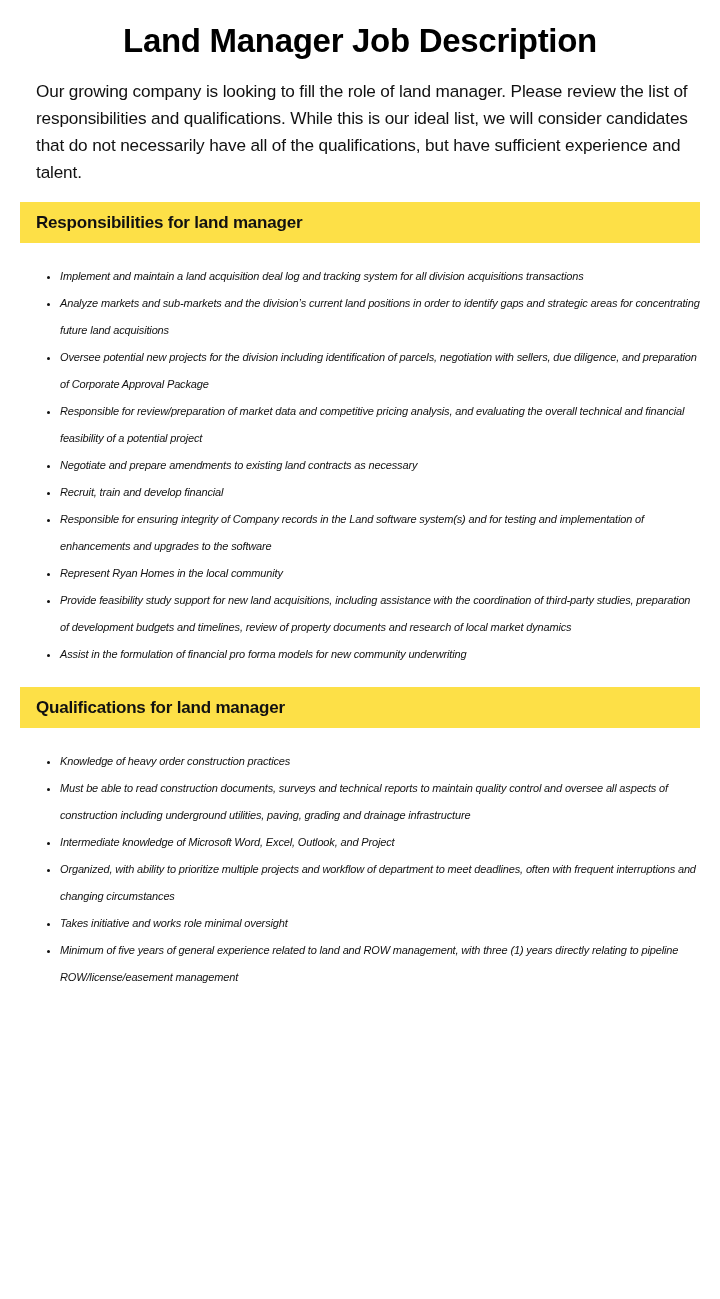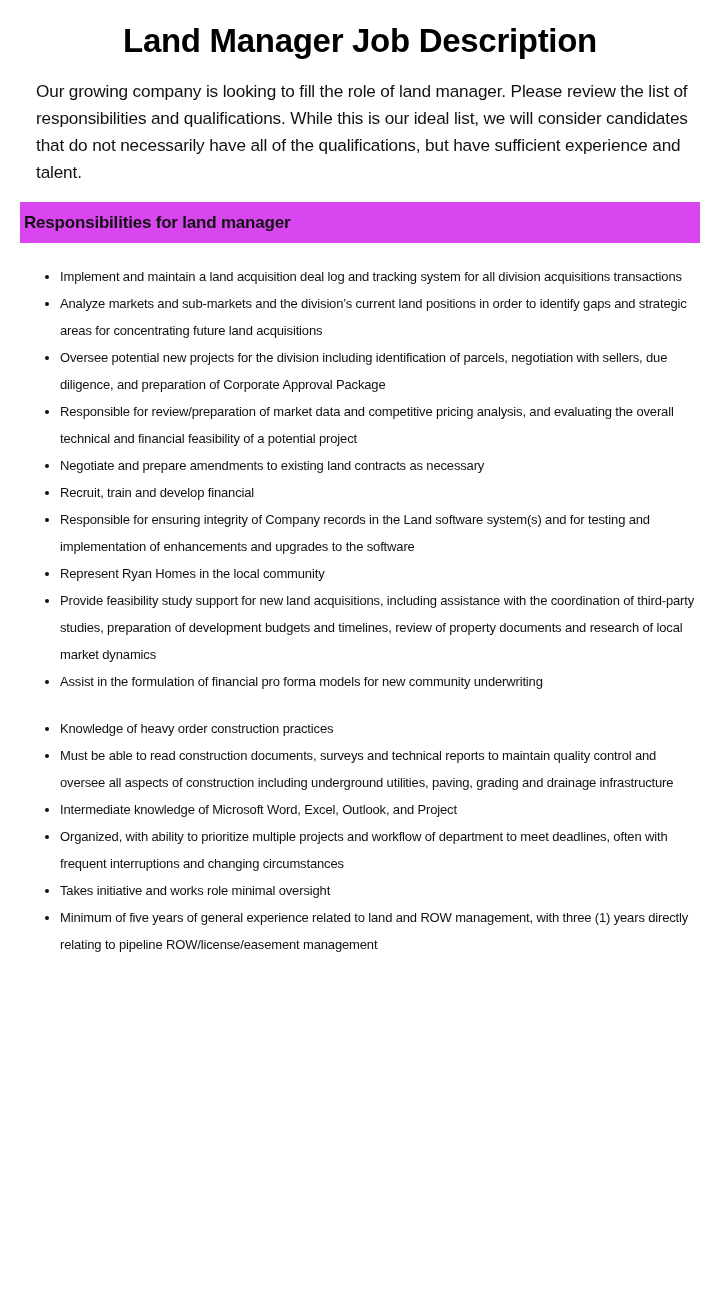--- a/index.html
+++ b/index.html
@@ -14,30 +14,31 @@
     font-size: 33px; font-weight: 700; text-align: center;
     line-height: 42px; letter-spacing: -0.3px; color: #000;
   }
   .intro {
     margin: 16px 0 0 16px;
     font-size: 17.2px; line-height: 27px; color: #111;
     letter-spacing: -0.15px;
   }
   .section-header {
     margin-top: 16px;
-    background: #d946ef;
+    background: #fde047;
     height: 41px; line-height: 41px;
-    padding-left: 4px;
+    padding-left: 16px;
     font-size: 17px; font-weight: 700; color: #111;
     letter-spacing: -0.2px;
   }
   ul {
     margin: 20px 0 0 0; padding: 0 0 0 40px;
-    font-size: 13px; line-height: 27px; color: #111;
+    font-size: 11px; line-height: 27px; color: #111;
     letter-spacing: -0.15px;
+    font-style: italic;
   }
   ul li { margin: 0; padding: 0; }
   .section-2 .section-header { margin-top: 19px; }
 </style>
 </head>
 <body>
 
 <div class="page">
   <h1>Land Manager Job Description</h1>
   <p class="intro">Our growing company is looking to fill the role of land manager. Please review the list of responsibilities and qualifications. While this is our ideal list, we will consider candidates that do not necessarily have all of the qualifications, but have sufficient experience and talent.</p>
@@ -52,20 +53,21 @@
       <li>Negotiate and prepare amendments to existing land contracts as necessary</li>
       <li>Recruit, train and develop financial</li>
       <li>Responsible for ensuring integrity of Company records in the Land software system(s) and for testing and implementation of enhancements and upgrades to the software</li>
       <li>Represent Ryan Homes in the local community</li>
       <li>Provide feasibility study support for new land acquisitions, including assistance with the coordination of third-party studies, preparation of development budgets and timelines, review of property documents and research of local market dynamics</li>
       <li>Assist in the formulation of financial pro forma models for new community underwriting</li>
     </ul>
   </section>
 
   <section class="section-2">
+    <div class="section-header">Qualifications for land manager</div>
     <ul>
       <li>Knowledge of heavy order construction practices</li>
       <li>Must be able to read construction documents, surveys and technical reports to maintain quality control and oversee all aspects of construction including underground utilities, paving, grading and drainage infrastructure</li>
       <li>Intermediate knowledge of Microsoft Word, Excel, Outlook, and Project</li>
       <li>Organized, with ability to prioritize multiple projects and workflow of department to meet deadlines, often with frequent interruptions and changing circumstances</li>
       <li>Takes initiative and works role minimal oversight</li>
       <li>Minimum of five years of general experience related to land and ROW management, with three (1) years directly relating to pipeline ROW/license/easement management</li>
     </ul>
   </section>
 </div>

